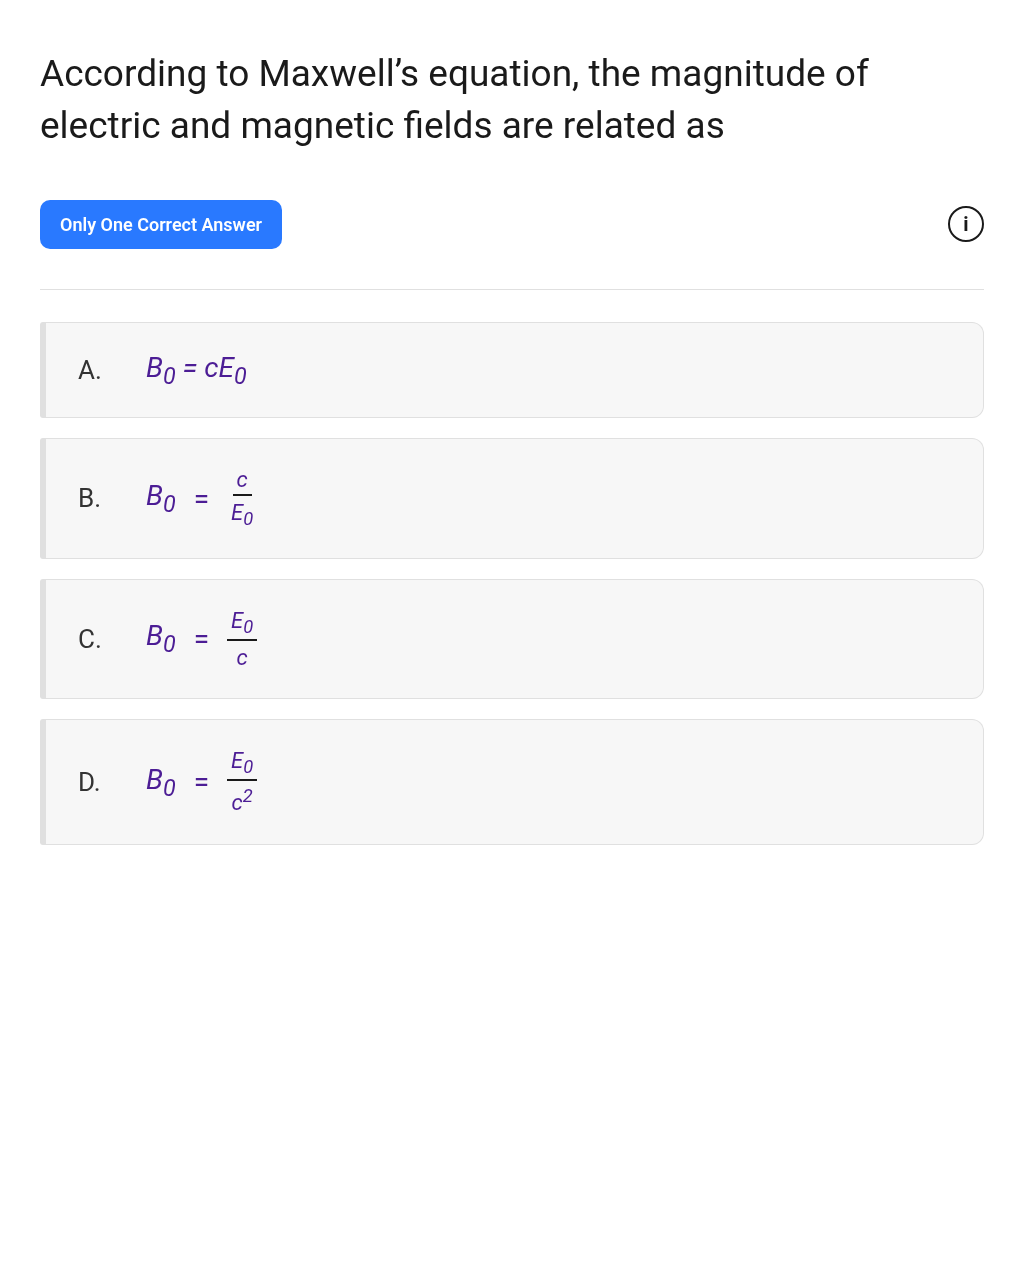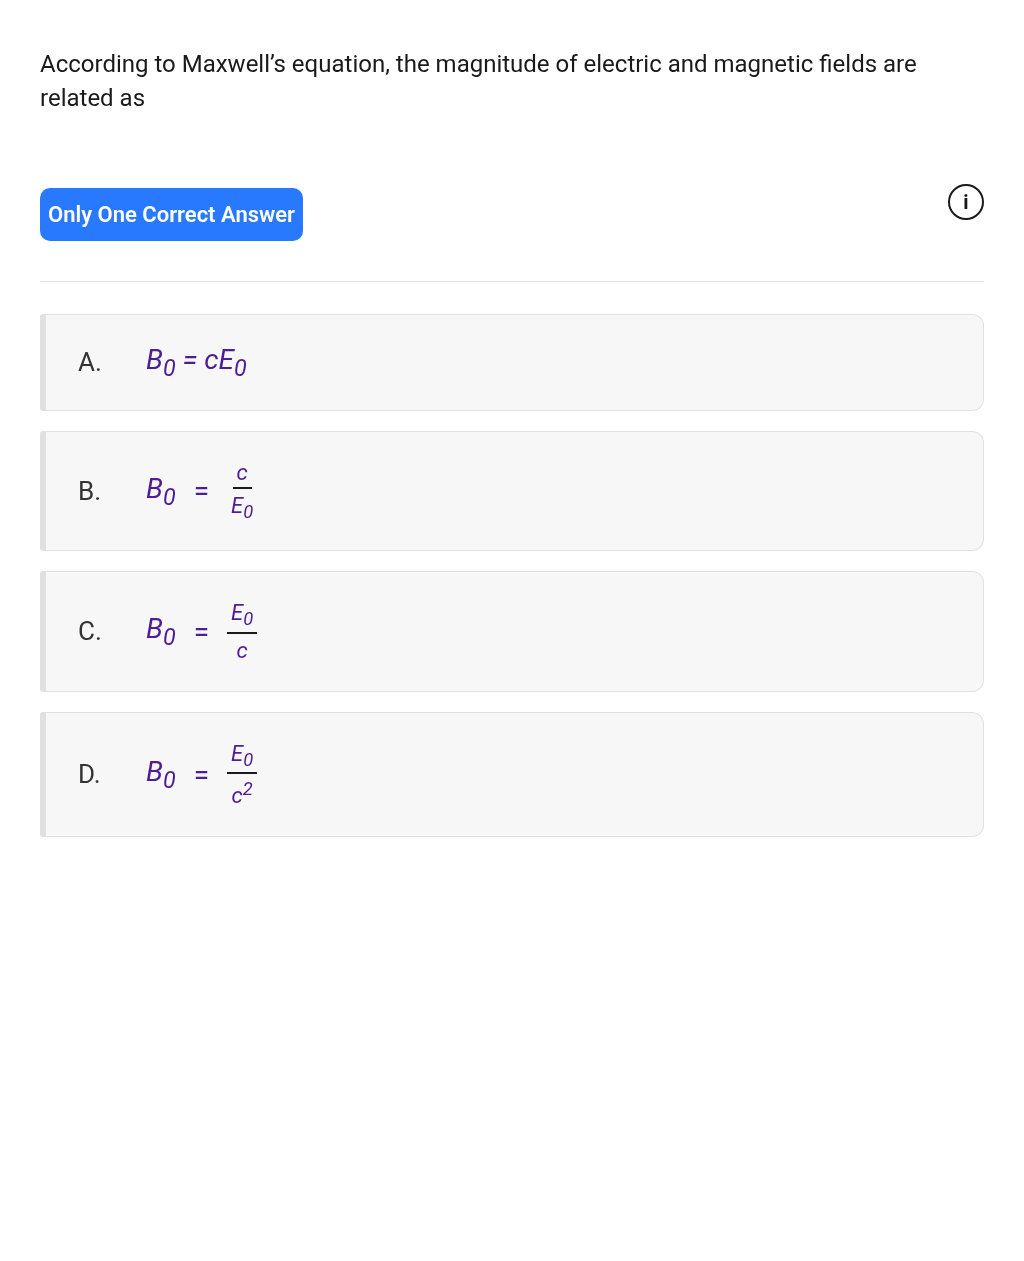--- a/index.html
+++ b/index.html
@@ -11,43 +11,42 @@
     body {
       background-color: #ffffff;
       font-family: -apple-system, BlinkMacSystemFont, 'Segoe UI', Roboto, sans-serif;
       width: 1024px;
       min-height: 1261px;
       padding: 48px 40px;
       color: #1a1a1a;
     }
 
     .question-text {
-      font-size: 24px;
+      font-size: 37px;
       font-weight: 400;
       line-height: 1.4;
       color: #1a1a1a;
       margin-bottom: 48px;
     }
 
     .badge-row {
       display: flex;
       align-items: center;
       justify-content: space-between;
       margin-bottom: 40px;
     }
 
     .badge {
       background-color: #2979FF;
       color: #ffffff;
-      font-size: 22px;
+      font-size: 18px;
       font-weight: 600;
-      padding: 14px 8px;
+      padding: 14px 20px;
       border-radius: 10px;
       display: inline-block;
-      margin-top: 25px;
     }
 
     .info-icon {
       width: 36px;
       height: 36px;
       border-radius: 50%;
       border: 2.5px solid #1a1a1a;
       display: flex;
       align-items: center;
       justify-content: center;

